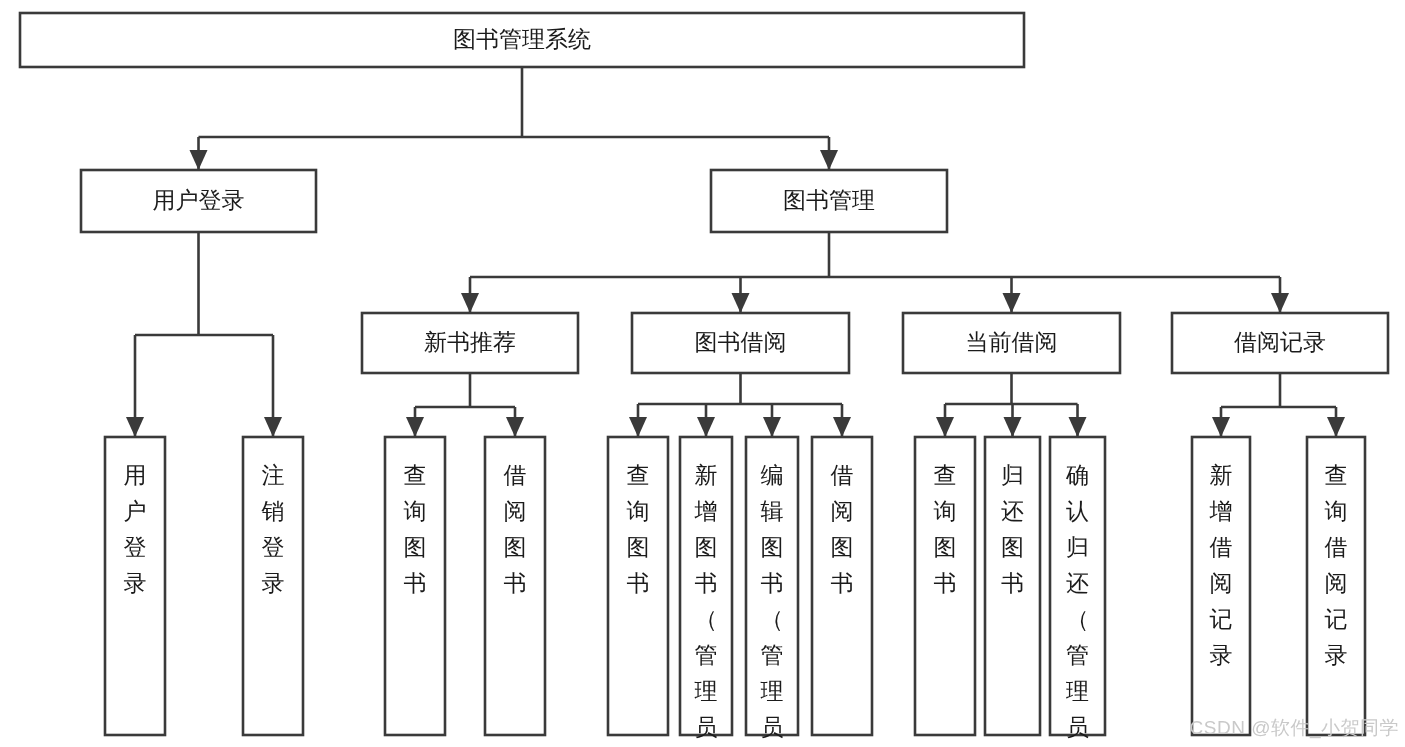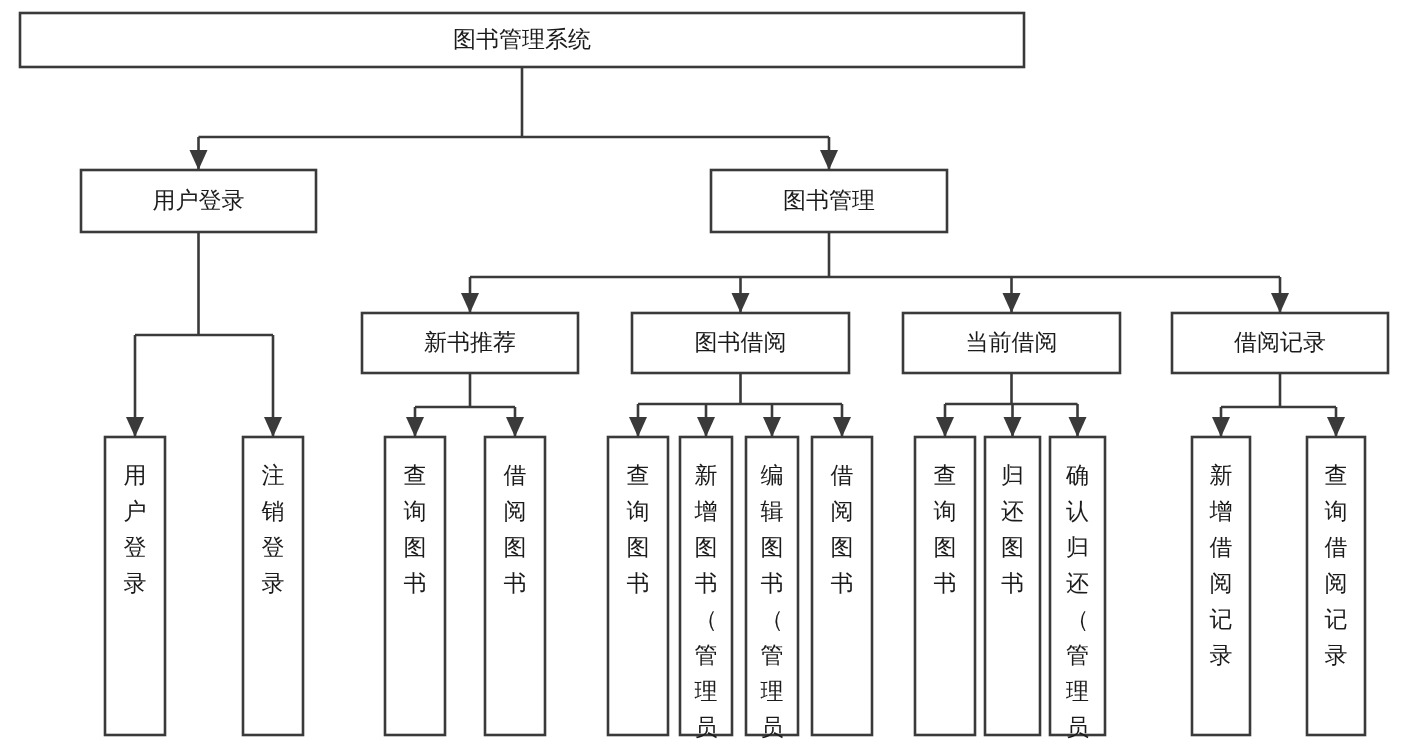--- a/index.html
+++ b/index.html
@@ -200,13 +200,14 @@
         <g>
           <rect x="1192" y="437" width="58" height="298" class="node-box"></rect>
           <text class="node-label vertical" x="1221"><tspan x="1221" y="477">新</tspan><tspan x="1221" y="513">增</tspan><tspan x="1221" y="549">借</tspan><tspan x="1221" y="585">阅</tspan><tspan x="1221" y="621">记</tspan><tspan x="1221" y="657">录</tspan></text>
         </g>
         <g>
           <rect x="1307" y="437" width="58" height="298" class="node-box"></rect>
           <text class="node-label vertical" x="1336"><tspan x="1336" y="477">查</tspan><tspan x="1336" y="513">询</tspan><tspan x="1336" y="549">借</tspan><tspan x="1336" y="585">阅</tspan><tspan x="1336" y="621">记</tspan><tspan x="1336" y="657">录</tspan></text>
         </g>
       </g>
     </svg>
+  <div class="watermark">CSDN @软件_小贺同学</div>
 </div>
 
 </body></html>

